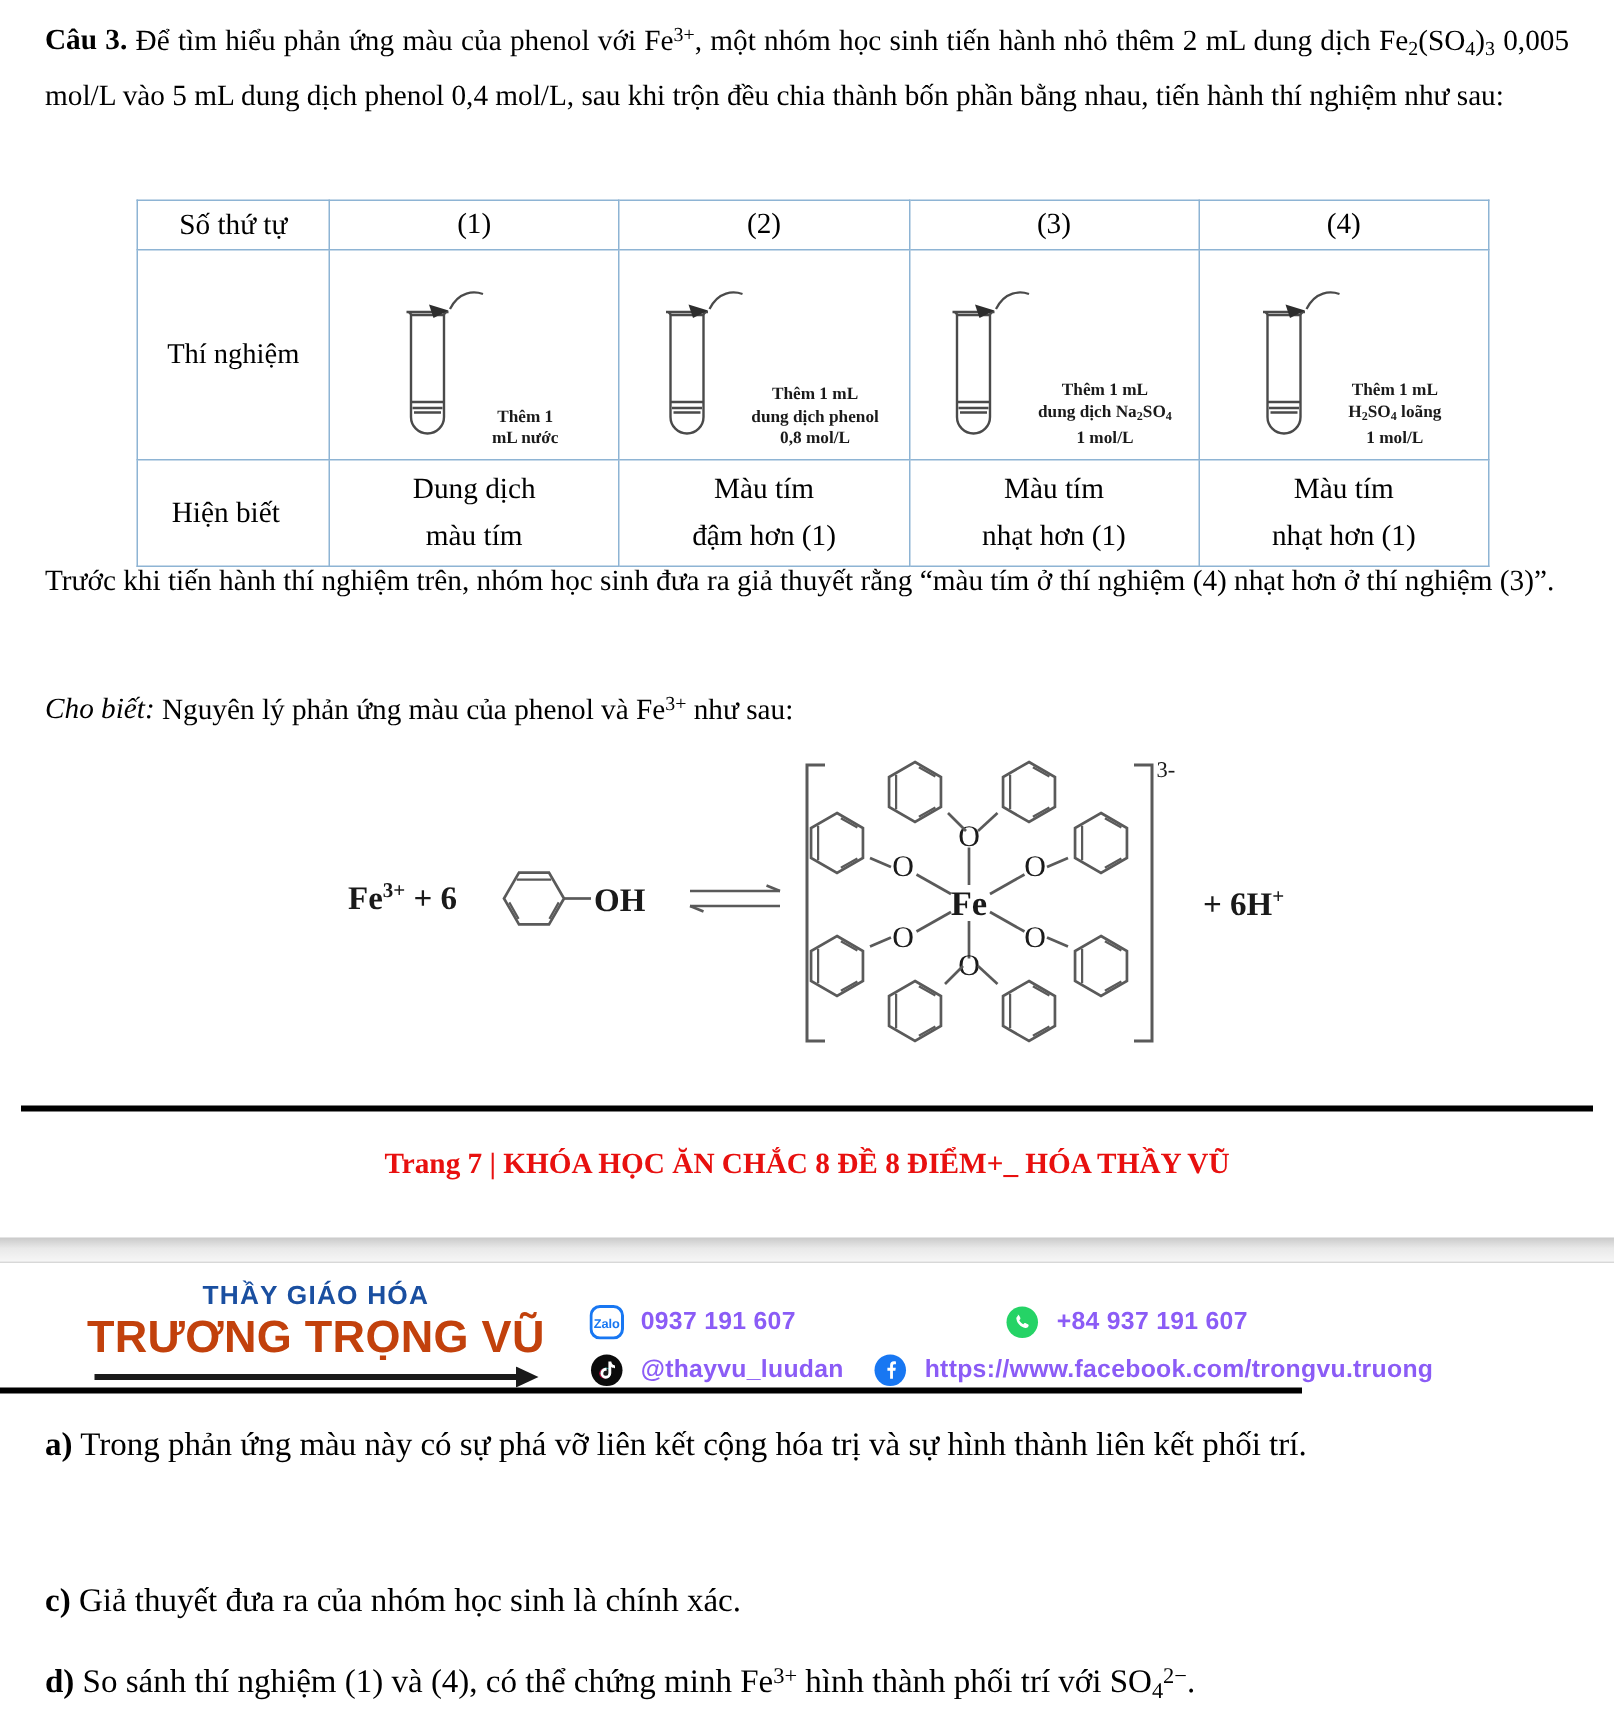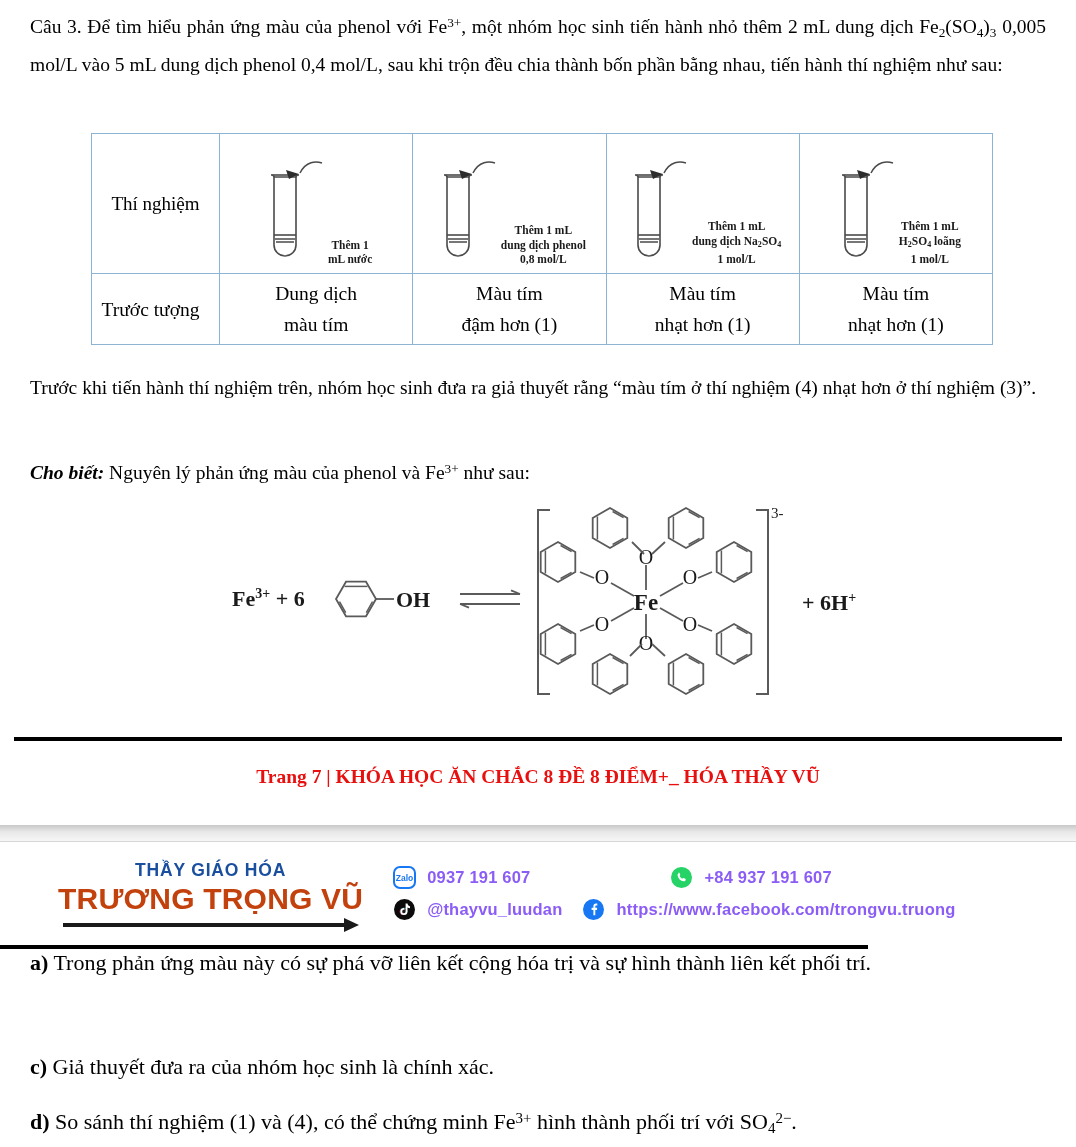--- a/index.html
+++ b/index.html
@@ -18,21 +18,21 @@
 
   
   .intro {
     position: absolute;
     left: 30px; top: 6px; width: 1016px;
     font-size: 19.5px;
     line-height: 33px;
     text-align: justify;
     text-justify: inter-word;
   }
-  .intro b { font-weight: normal; }
+  .intro b { font-weight: bold; }
   sub { font-size: 0.68em; vertical-align: -0.28em; }
   sup { font-size: 0.68em; vertical-align: 0.42em; }
 
   
   .exp-table {
     position: absolute;
     left: 91px; top: 133px;
     width: 901px;
     border-collapse: collapse;
     table-layout: fixed;
@@ -78,21 +78,21 @@
   
   .para {
     position: absolute;
     left: 30px; width: 1016px;
     font-size: 19.5px;
     line-height: 33px;
     text-align: justify;
   }
   .p-hypo { top: 371px; }
   .p-chobiet { top: 452px; }
-  .p-chobiet i { font-weight: bold; font-style: italic; }
+  .p-chobiet i { font-weight: normal; font-style: italic; }
 
   
   .scheme {
     position: absolute;
     left: 228px; top: 492px;
     width: 640px; height: 220px;
   }
 
   
   .foot-rule {
@@ -118,25 +118,25 @@
     width: 1076px; height: 112px;
     background: #ffffff;
   }
   .banner-top {
     position: absolute; left: 0; top: 0;
     width: 1076px; height: 17px;
     background: linear-gradient(to bottom, #c9c9c9 0%, #e9e9e9 45%, #f6f6f6 100%);
     border-bottom: 1px solid #d8d8d8;
   }
   .banner-body {
-    position: absolute; left: 0; top: 29px;
+    position: absolute; left: 0; top: 9px;
     width: 868px; height: 95px;
     border-bottom: 4px solid #000000;
     display: flex;
-    align-items: flex-start;
+    align-items: flex-end;
   }
   .brand {
     width: 390px;
     padding-left: 58px;
     padding-top: 6px;
     display: flex; flex-direction: column; align-items: center;
     font-family: "Liberation Sans", sans-serif;
   }
   .brand-sub {
     font-size: 17.5px; font-weight: bold; letter-spacing: 0.8px;
@@ -193,20 +193,27 @@
 
   <table class="exp-table">
     <colgroup>
       <col class="col-label">
         <col class="col-exp">
         <col class="col-exp">
         <col class="col-exp">
         <col class="col-exp">
     </colgroup>
     <tbody>
+      <tr class="hdr-row">
+        <td class="label-cell">Số thứ tự</td>
+        <td>(1)</td>
+        <td>(2)</td>
+        <td>(3)</td>
+        <td>(4)</td>
+      </tr>
       <tr class="tube-row">
         <td class="label-cell">
           <span>Thí nghiệm</span>
         </td>
         <td>
           <div class="tube-fig">
             <svg class="tube-svg" width="66" height="116" viewBox="0 0 66 116">
               <g fill="none" stroke="#4a4a4a" stroke-width="1.6">
                 <path d="M14 26 h22 v68 a11 11 0 0 1 -22 0 z"></path>
                 <path d="M11 24 h28"></path>
@@ -264,21 +271,21 @@
                 <path d="M40 22 C 46 10, 56 10, 62 12" stroke-width="1.5"></path>
               </g>
               <path d="M26 19 L39 23 L29 28 Z" fill="#2d2d2d" stroke="none"></path>
             </svg>
             <div class="tube-cap">Thêm 1 mL<br>H<sub>2</sub>SO<sub>4</sub> loãng<br>1 mol/L</div>
           </div>
         </td>
       </tr>
       <tr class="phen-row">
         <td class="label-cell">
-          <span class="label-clip">Trước tượng</span>
+          <span class="label-clip">Hiện biết</span>
         </td>
         <td>Dung dịch<br>màu tím</td>
         <td>Màu tím<br>đậm hơn (1)</td>
         <td>Màu tím<br>nhạt hơn (1)</td>
         <td>Màu tím<br>nhạt hơn (1)</td>
       </tr>
     </tbody>
   </table>
 
   <div class="para p-hypo">Trước khi tiến hành thí nghiệm trên, nhóm học sinh đưa ra giả thuyết rằng “màu tím ở thí nghiệm (4) nhạt hơn ở thí nghiệm (3)”.</div>

